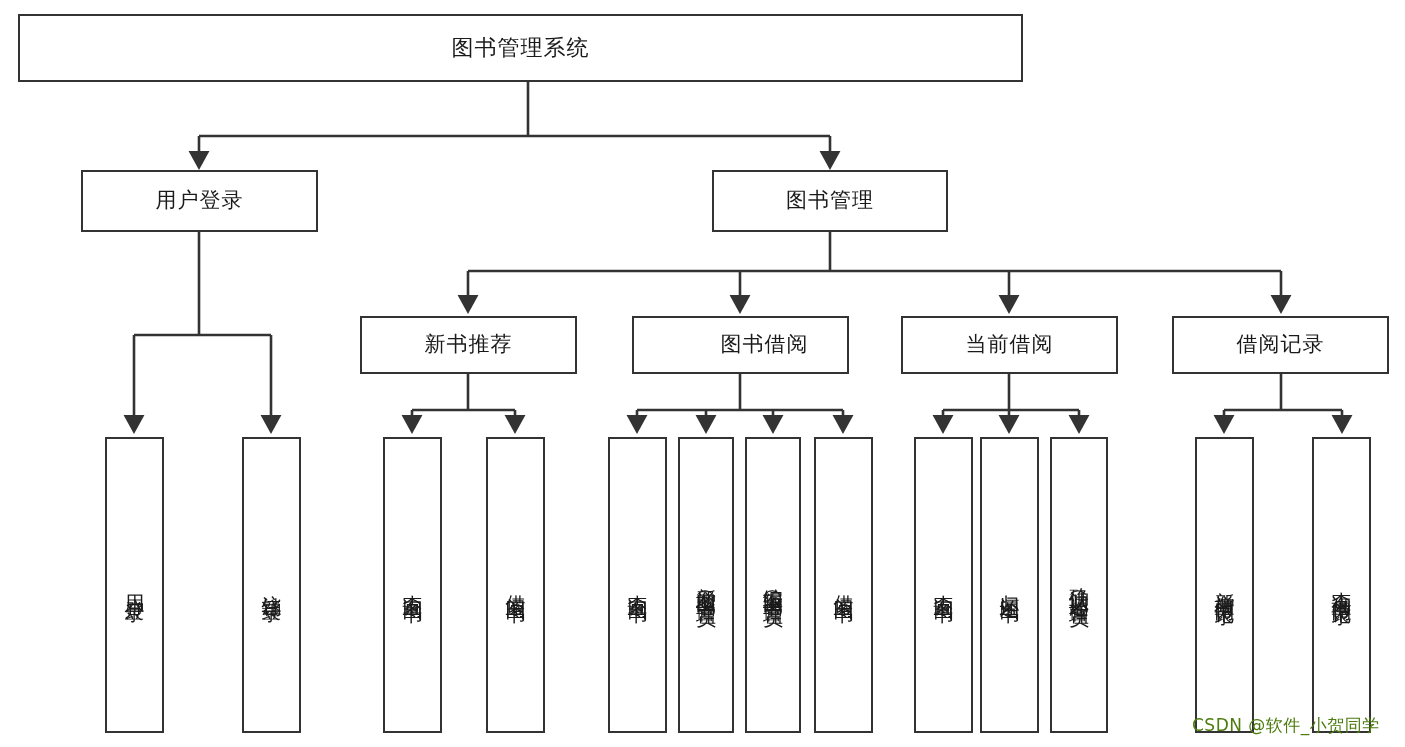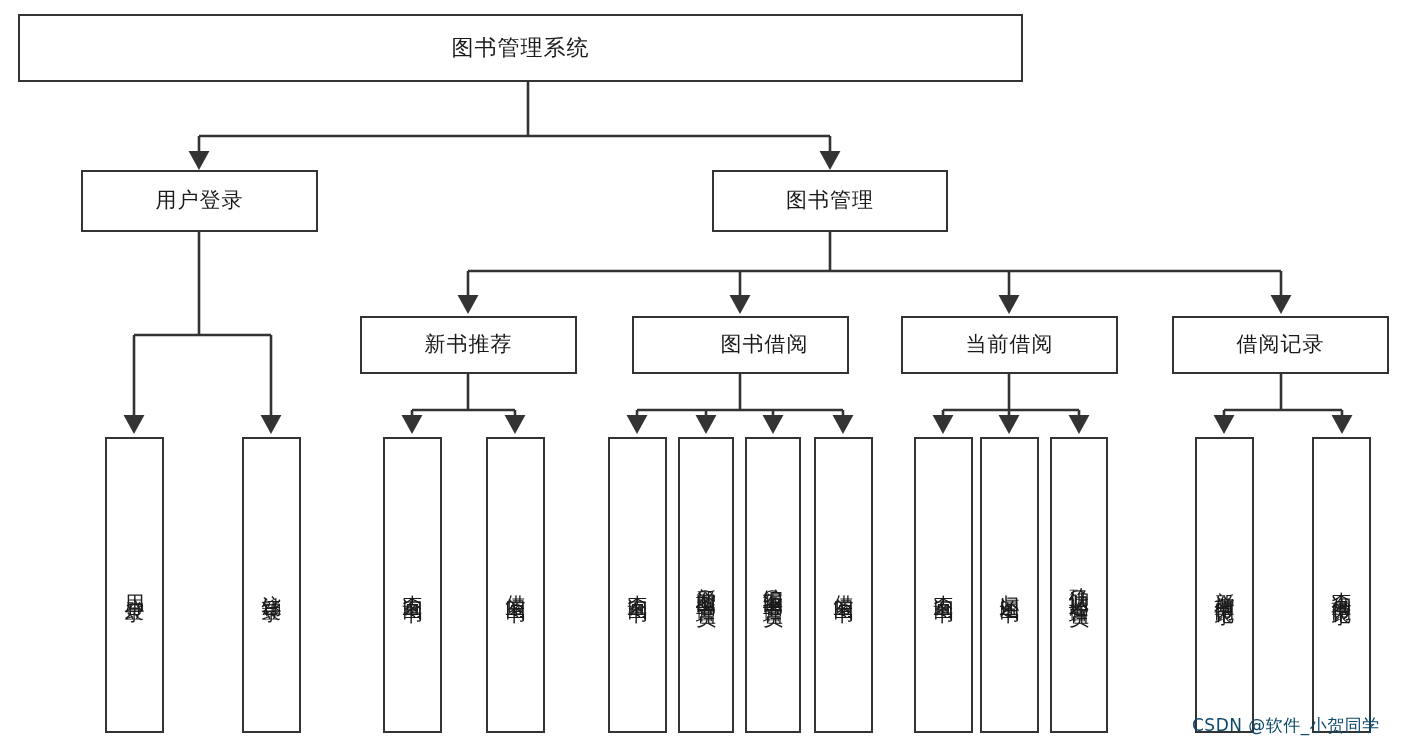--- a/index.html
+++ b/index.html
@@ -55,21 +55,21 @@
     align-items: center;
     justify-content: center;
   }
   .node.vert .vlabel {
     writing-mode: vertical-rl;
     text-orientation: upright;
     white-space: nowrap;
   }
   .watermark {
     position: absolute;
-    color: #0c4a6e;
+    color: #4d7c0f;
     font-size: 17px;
     letter-spacing: 0.5px;
     white-space: nowrap;
     user-select: none;
   }
 </style>
 </head>
 <body>
 
 <div id="diagram-root">

